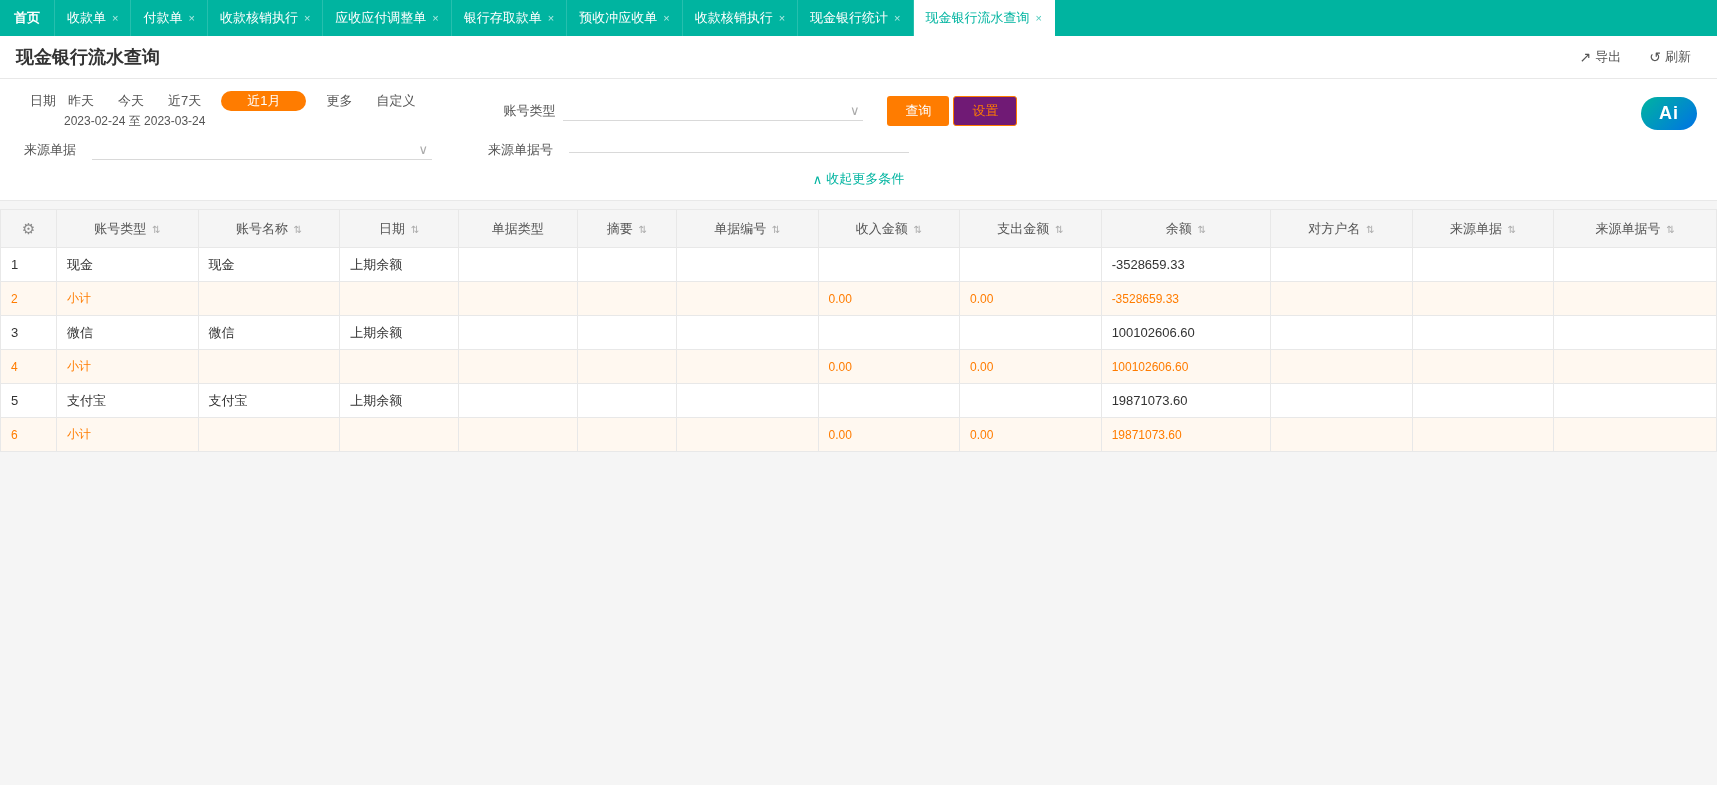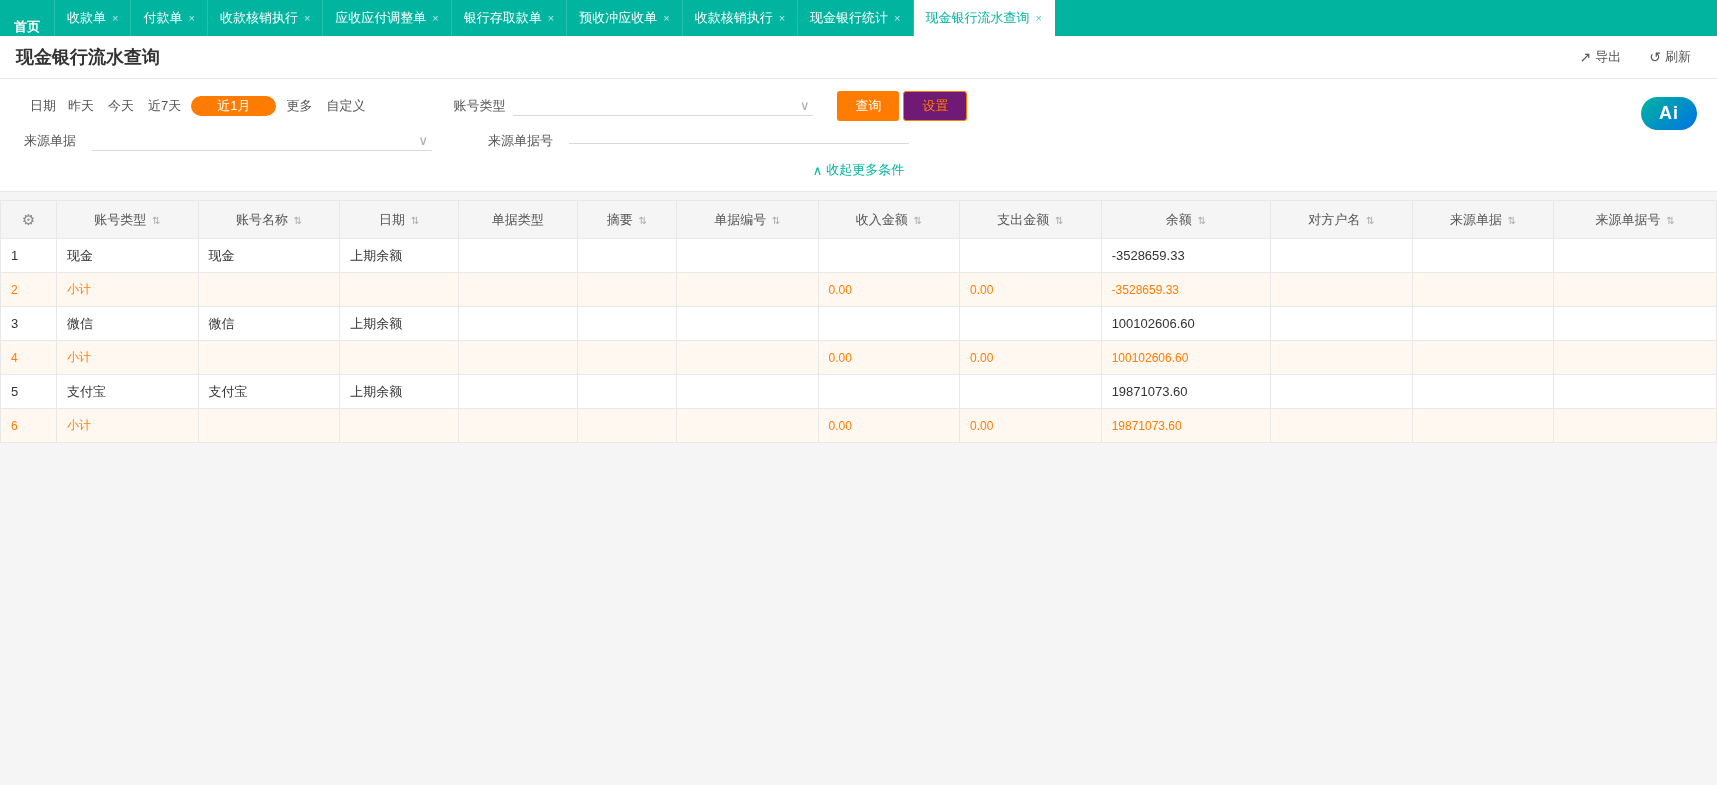--- a/index.html
+++ b/index.html
@@ -20,21 +20,20 @@
       height: 100%;
       color: #fff;
       cursor: pointer;
       white-space: nowrap;
       font-size: 13px;
       border-right: 1px solid rgba(255,255,255,0.15);
     }
     .nav-item.home {
       padding: 0 14px;
       font-weight: bold;
-      align-items: flex-end;
     }
     .nav-item.active {
       background: #fff;
       color: #00b4a0;
     }
     .nav-item .close-x {
       margin-left: 6px;
       font-size: 11px;
       opacity: 0.7;
     }
@@ -102,21 +101,21 @@
       margin-bottom: 10px;
     }
     .filter-label {
       color: #555;
       min-width: 40px;
       text-align: right;
     }
     .date-shortcuts {
       display: flex;
       align-items: flex-start;
-      gap: 6px;
+      gap: 16px;
     }
     .date-shortcuts span {
       cursor: pointer;
       color: #555;
       padding: 1px 4px;
     }
     .date-shortcuts span.active {
       background: #ff7c00;
       color: #fff;
       border-radius: 10px;
@@ -303,20 +302,23 @@
       <div style="display:flex;align-items:center;gap:8px;">
         <span class="filter-label">日期</span>
         <div class="date-shortcuts" id="date-shortcuts">
             <span>昨天</span>
             <span>今天</span>
             <span>近7天</span>
             <span class="active">近1月</span>
             <span>更多</span>
             <span>自定义</span>
           </div>
+      </div>
+      <div style="padding-left:48px;">
+        <span class="date-range">2023-02-24 至 2023-03-24</span>
       </div>
     </div>
 
     <div style="display:flex;align-items:center;gap:8px;margin-left:60px;">
       <span class="filter-label" style="min-width:60px;">账号类型</span>
       <div class="filter-select filter-select-wide">
         <span style="flex:1;color:#ccc;"></span>
         <span class="chevron">∨</span>
       </div>
     </div>

